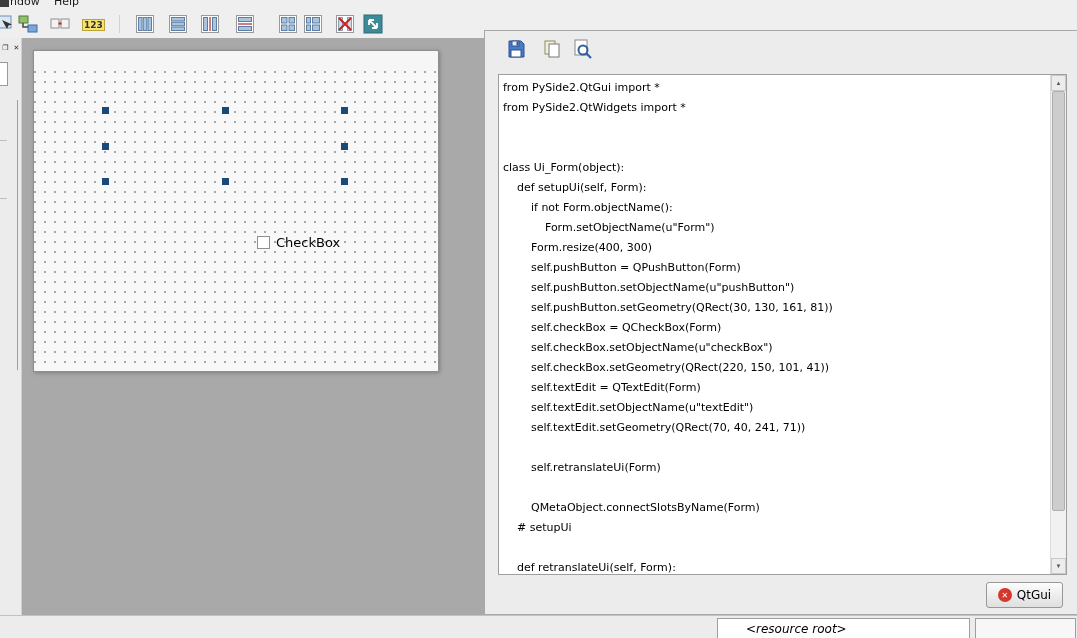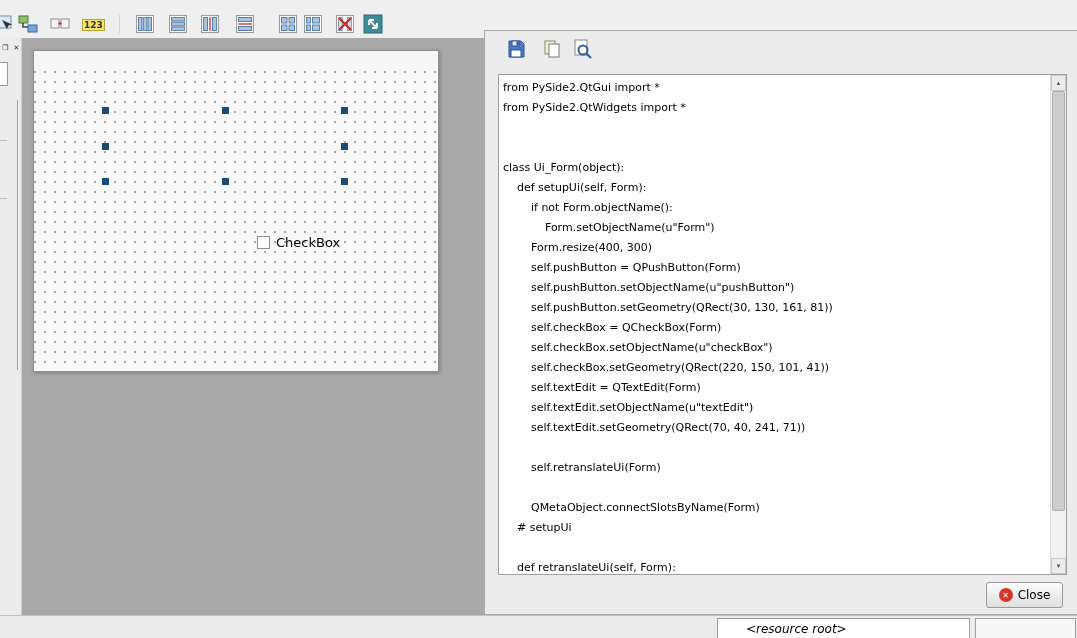--- a/index.html
+++ b/index.html
@@ -61,20 +61,25 @@
   
   .bottom-strip { position:absolute; left:0; top:615px; width:1077px; height:23px; background:#ececec; border-top:1px solid #c2c2c2;font-style:italic; }
   .res-box { position:absolute; left:717px; top:2px; width:253px; height:21px; background:#fff; border:1px solid #9e9e9e; font-size:12px; padding:3px 0 0 28px; }
   .res-box2 { position:absolute; left:975px; top:2px; width:101px; height:21px; background:#f7f7f7; border:1px solid #9e9e9e; }
 </style>
 </head>
 <body>
 
 <div class="screen">
 
+  <div class="menubar">
+    <div class="appicon"></div>
+    <span class="menu-frag" style="left:10px">ndow</span>
+    <span class="menu-frag" style="left:54px">Help</span>
+  </div>
 
   <div class="toolbar">
     <div class="tbicon" style="left:-7px">
       <svg width="22" height="22" viewBox="0 0 22 22">
           <rect x="3" y="3" width="15" height="12" fill="#dce7f3" stroke="#6d8fb3"></rect>
           <path d="M9 7 l5 9 1.5-3.5 3.5-1z" fill="#333"></path>
         </svg>
     </div>
     <div class="tbicon" style="left:17px">
       <svg width="22" height="22" viewBox="0 0 22 22">
@@ -255,21 +260,21 @@
         <button class="sarrow up"><span>▲</span></button>
         <div class="thumb"></div>
         <button class="sarrow down"><span>▼</span></button>
       </div>
     </div>
 
     <button class="close-btn">
       <span class="close-ico">
           <span>✕</span>
         </span>
-      <span>Close</span>
+      <span>QtGui</span>
     </button>
   </div>
 
   <div class="bottom-strip">
     <div class="res-box"><span>&lt;resource root&gt;</span></div>
     <div class="res-box2"></div>
   </div>
 
 </div>
 

